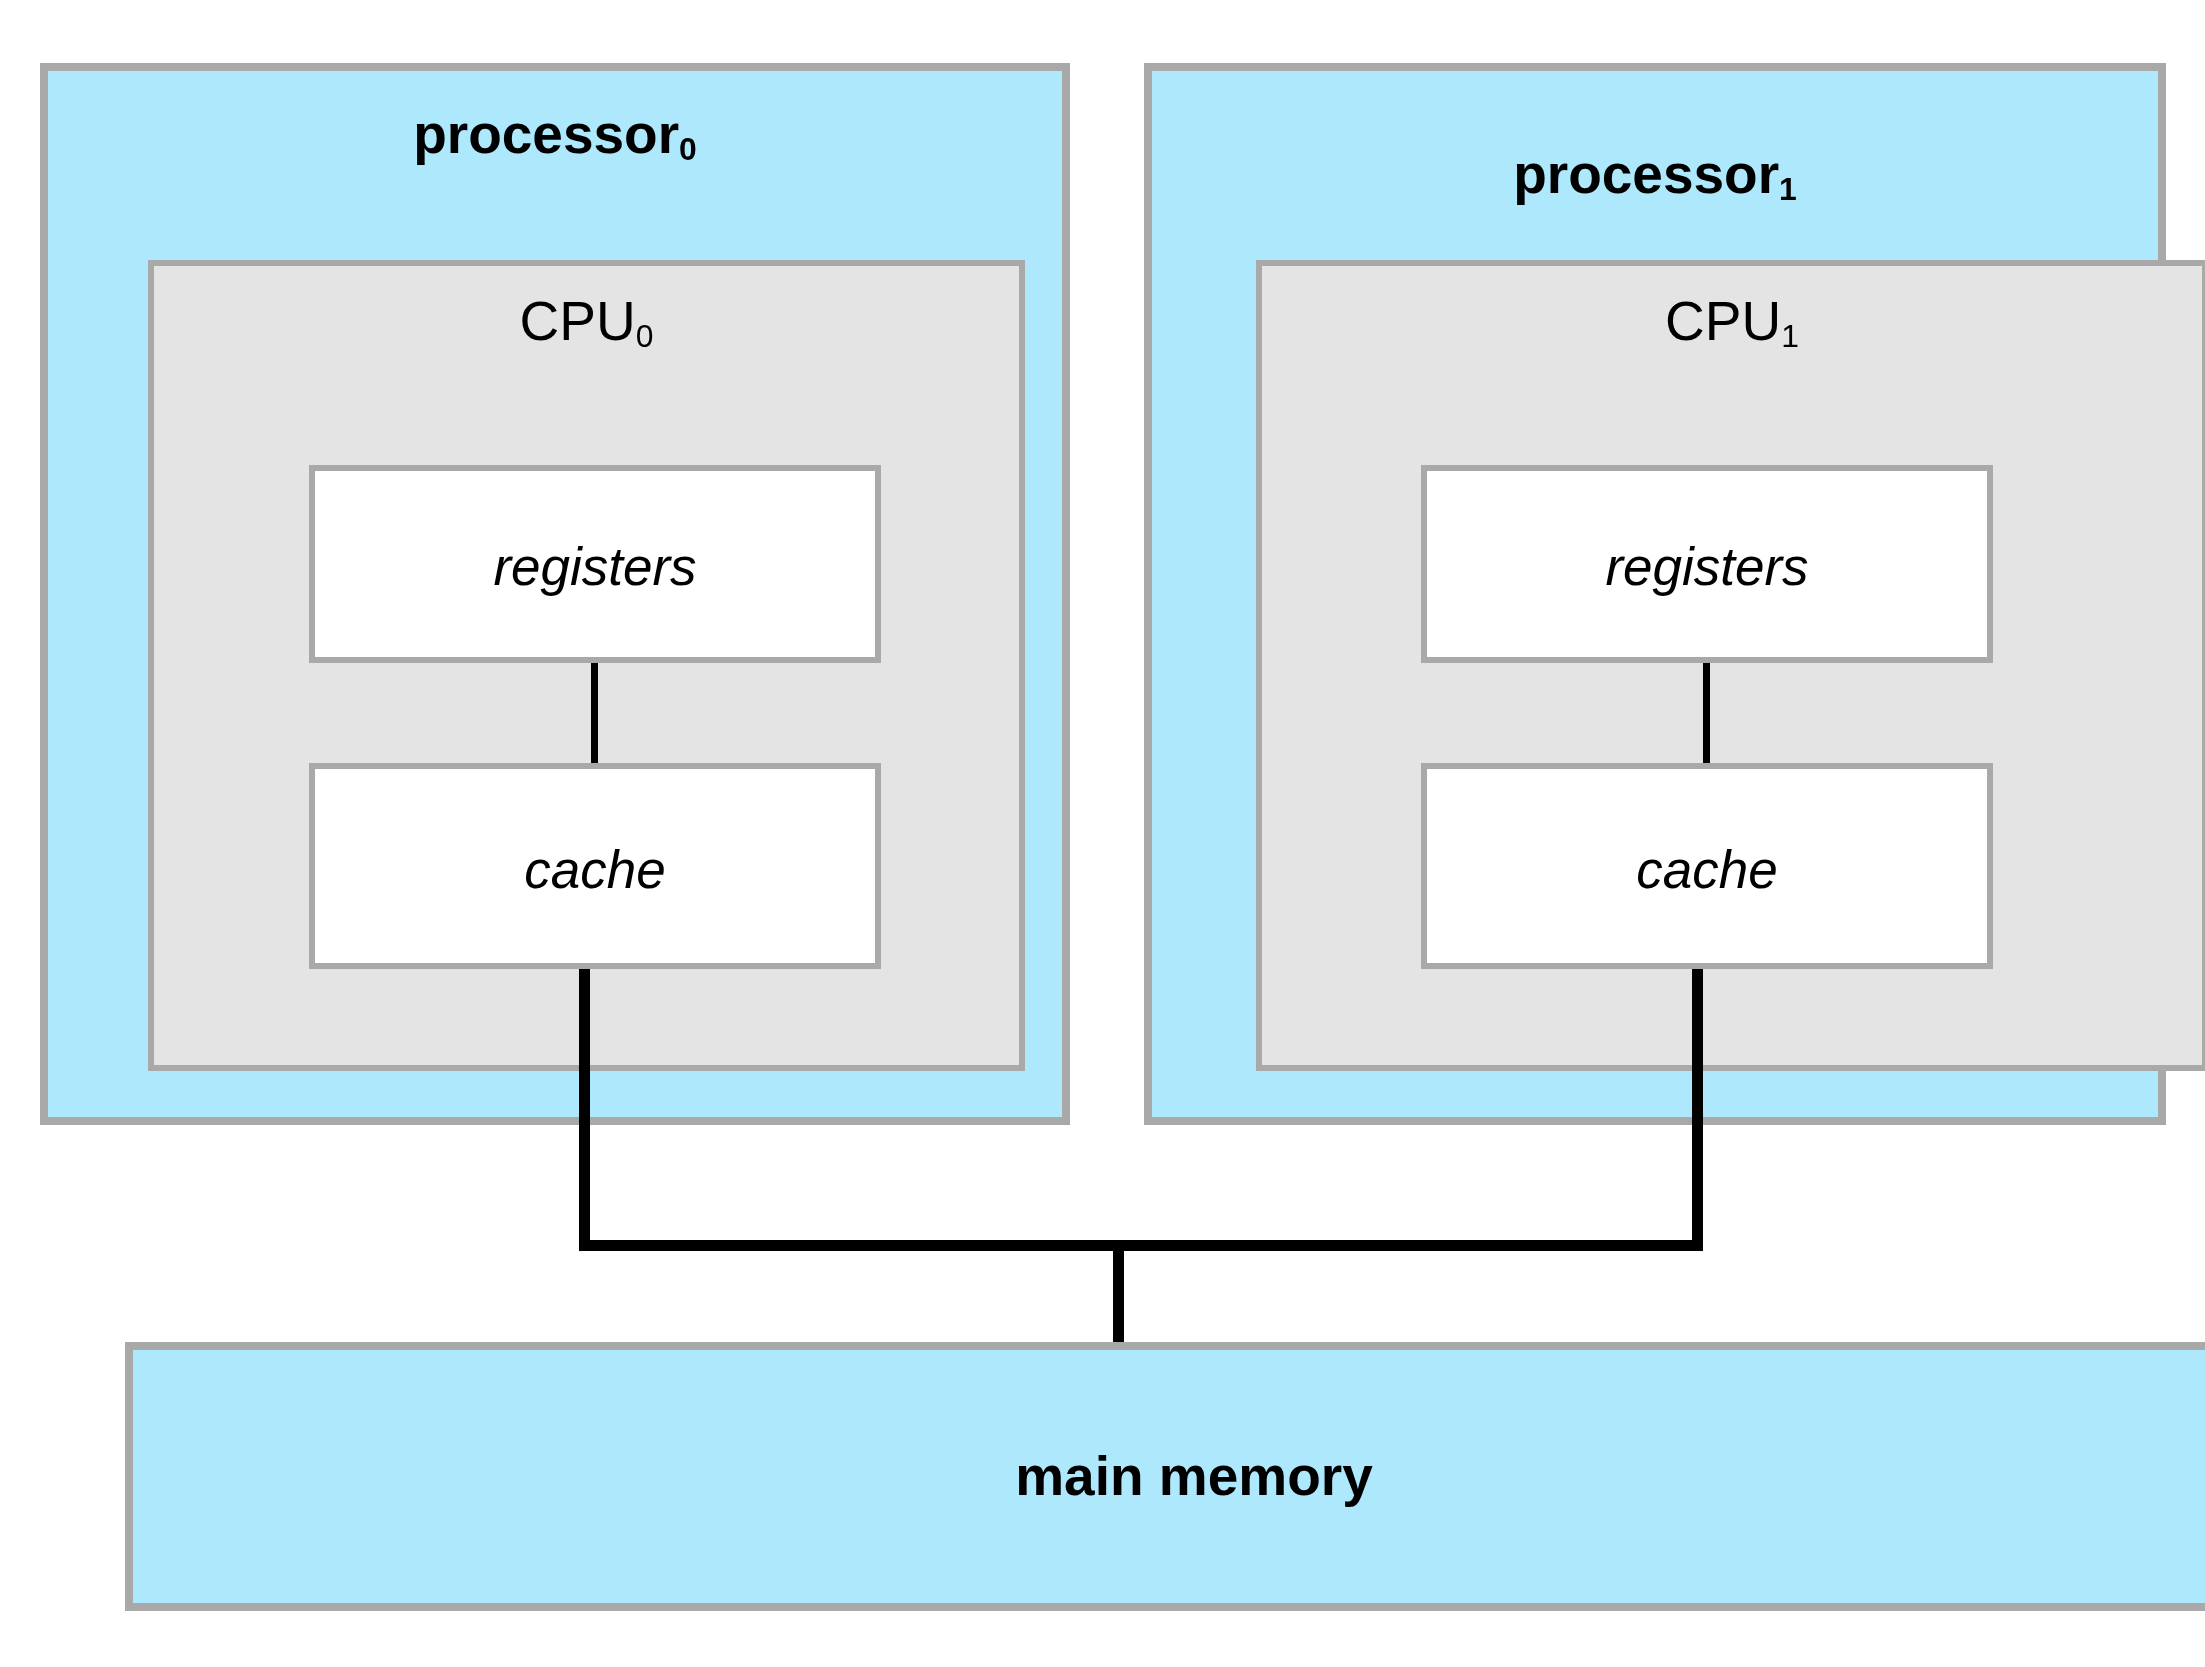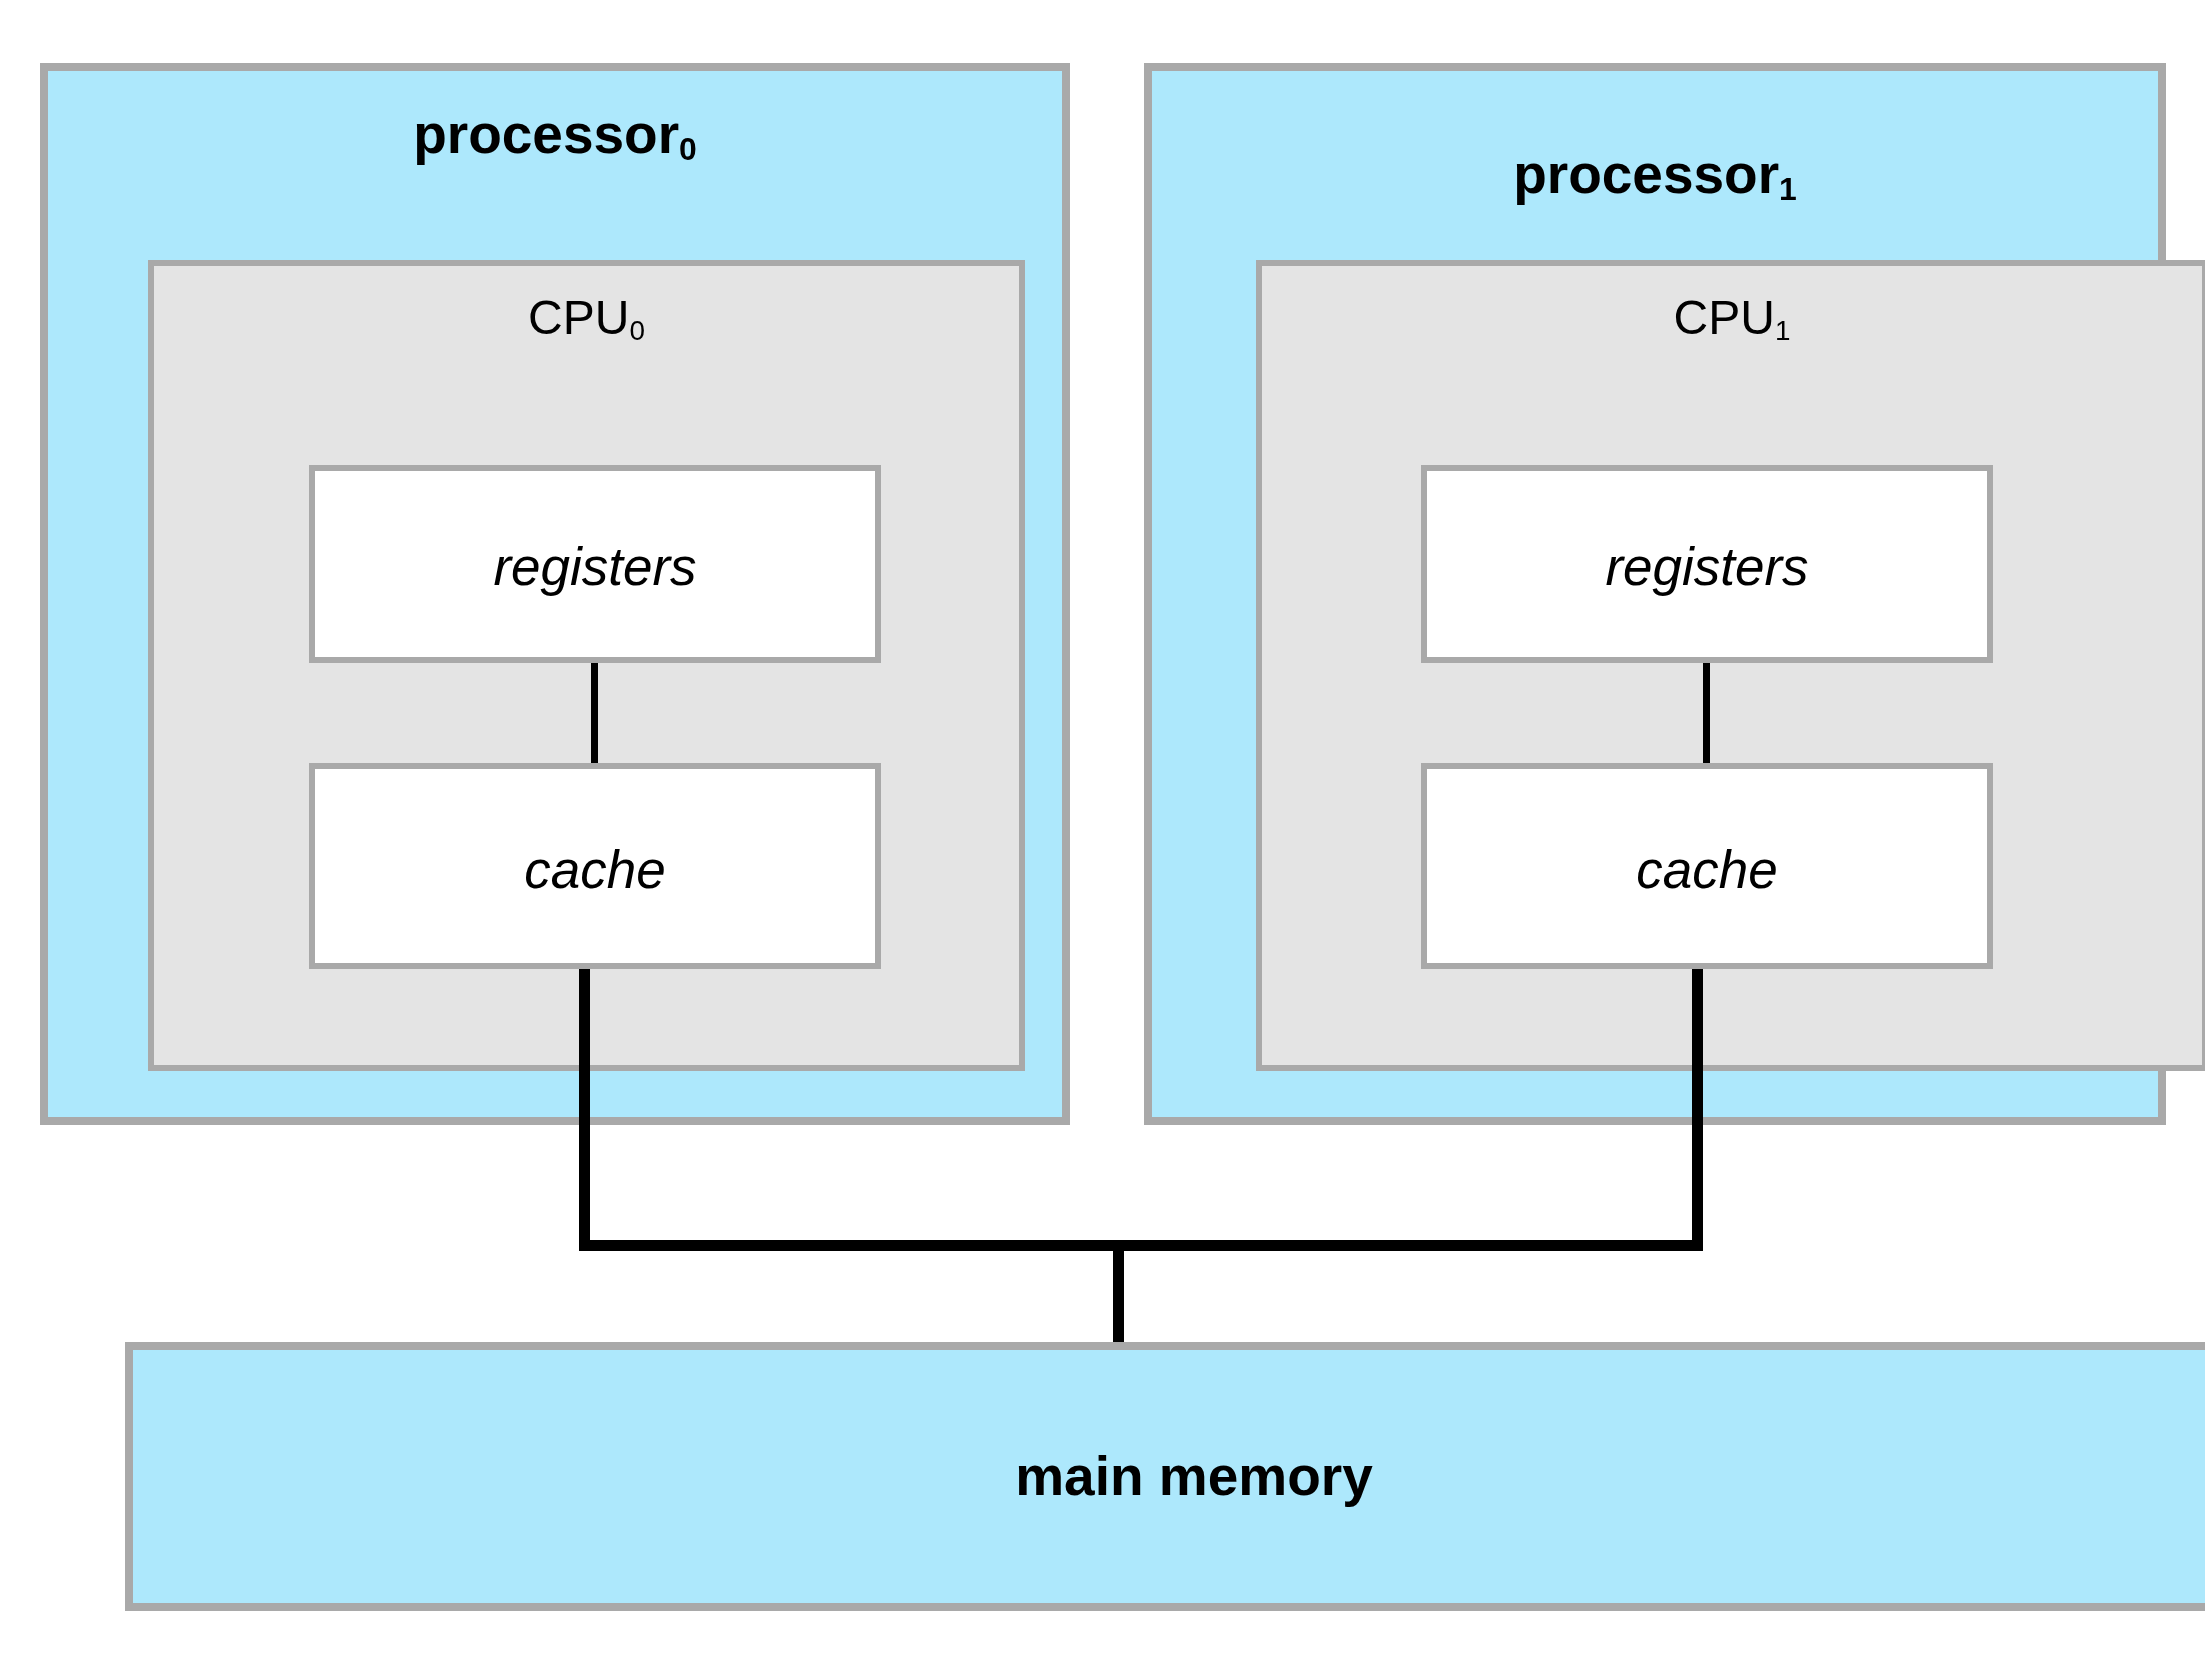--- a/index.html
+++ b/index.html
@@ -55,21 +55,21 @@
   .label-center {
     left: 0;
     right: 0;
     text-align: center;
   }
   .lbl-proc {
     font-size: 55px;
     font-weight: bold;
   }
   .lbl-cpu {
-    font-size: 48px;
+    font-size: 55px;
     font-weight: normal;
   }
   .lbl-unit {
     font-size: 53px;
     font-weight: normal;
     font-style: italic;
   }
   .lbl-mem {
     font-size: 55px;
     font-weight: bold;

